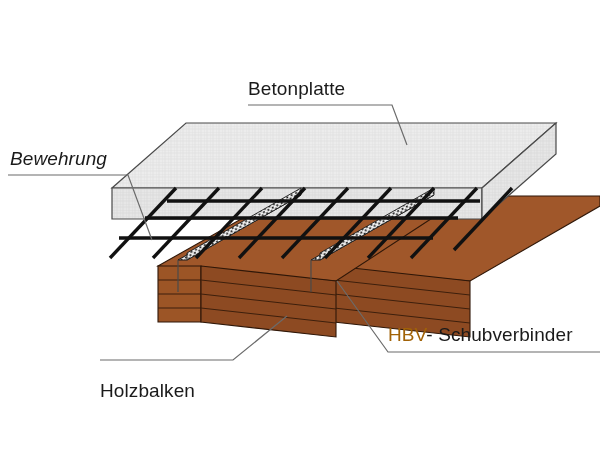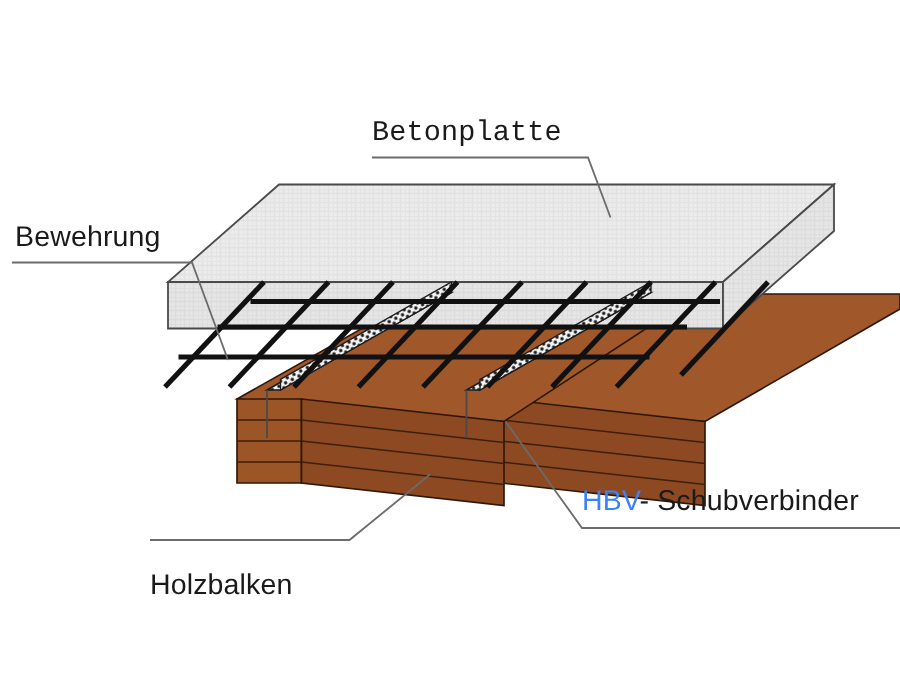--- a/index.html
+++ b/index.html
@@ -32,24 +32,24 @@
   .lbl {
     position: absolute;
     white-space: nowrap;
     font-family: "Liberation Sans", sans-serif;
     font-size: 19px;
     color: #1a1a1a;
     letter-spacing: 0.1px;
     line-height: 1;
   }
   .lbl-accent {
-    color: #3b82f6;
+    color: #a16207;
   }
-  #lbl-betonplatte { left: 248px; top: 79px; font-family: Liberation Mono, monospace; }
-  #lbl-bewehrung   { left: 10px;  top: 149px; }
+  #lbl-betonplatte { left: 248px; top: 79px; }
+  #lbl-bewehrung   { left: 10px;  top: 149px; font-style: italic; }
   #lbl-holzbalken  { left: 100px; top: 334px; margin-top: 47px; }
   #lbl-hbv         { left: 388px; top: 325px; }
 </style>
 </head>
 <body>
 
 <div id="diagram-root">
 
   <svg id="scene" viewBox="0 0 600 450" xmlns="http://www.w3.org/2000/svg">
     <defs>

